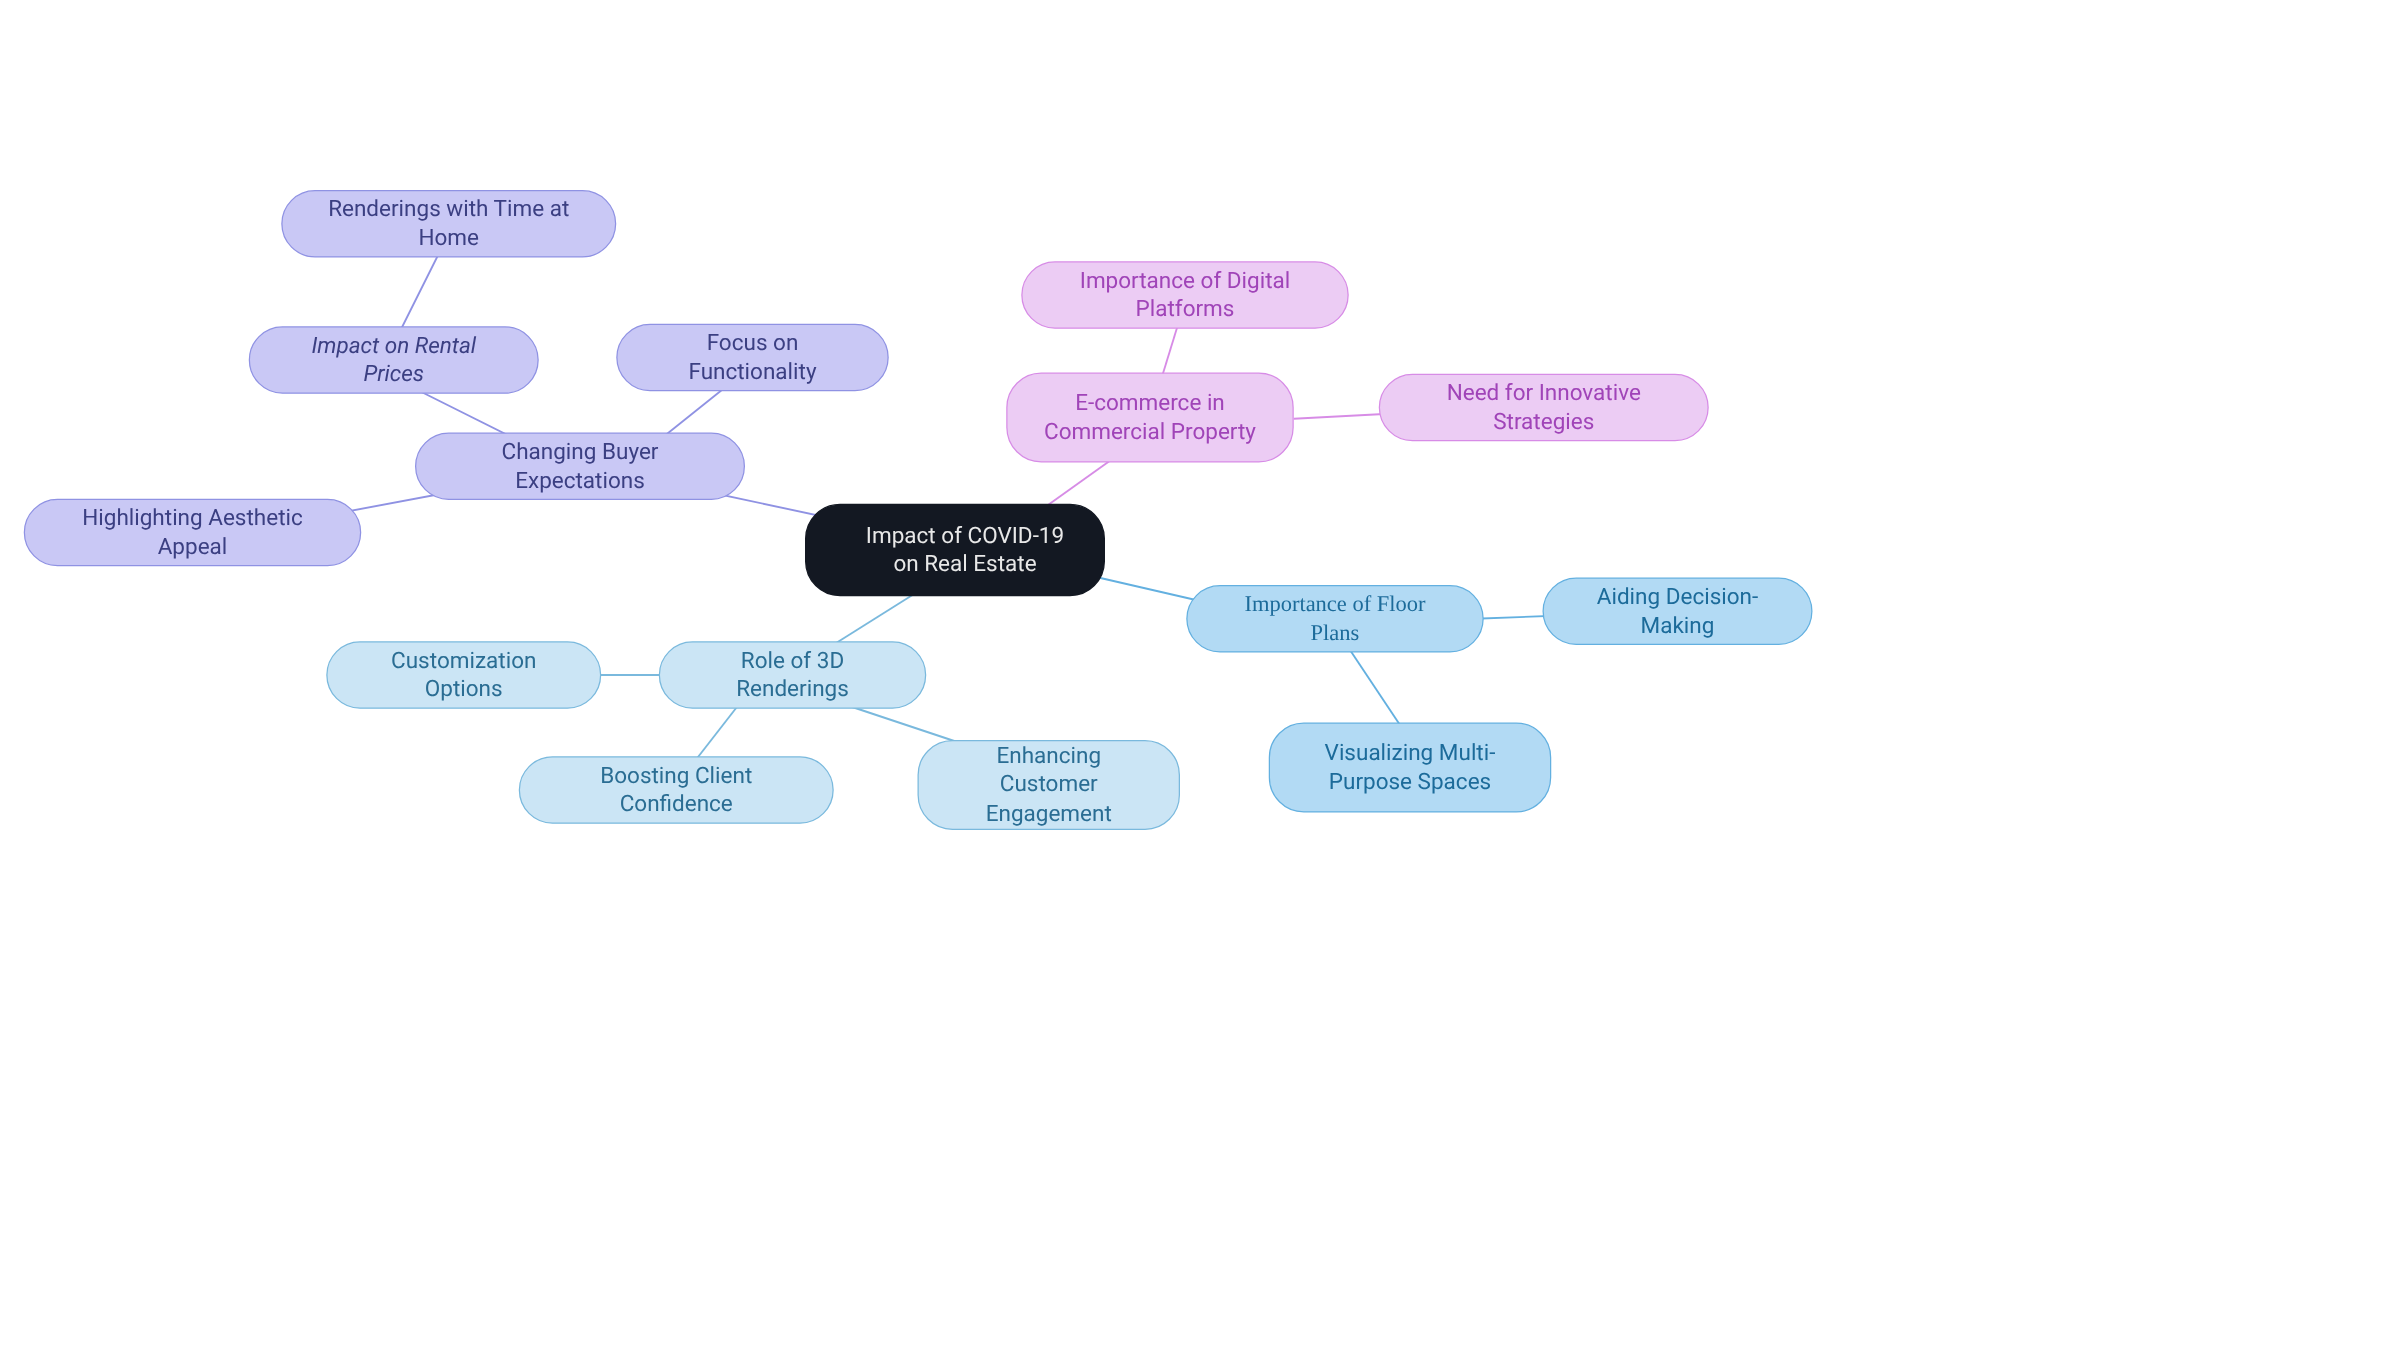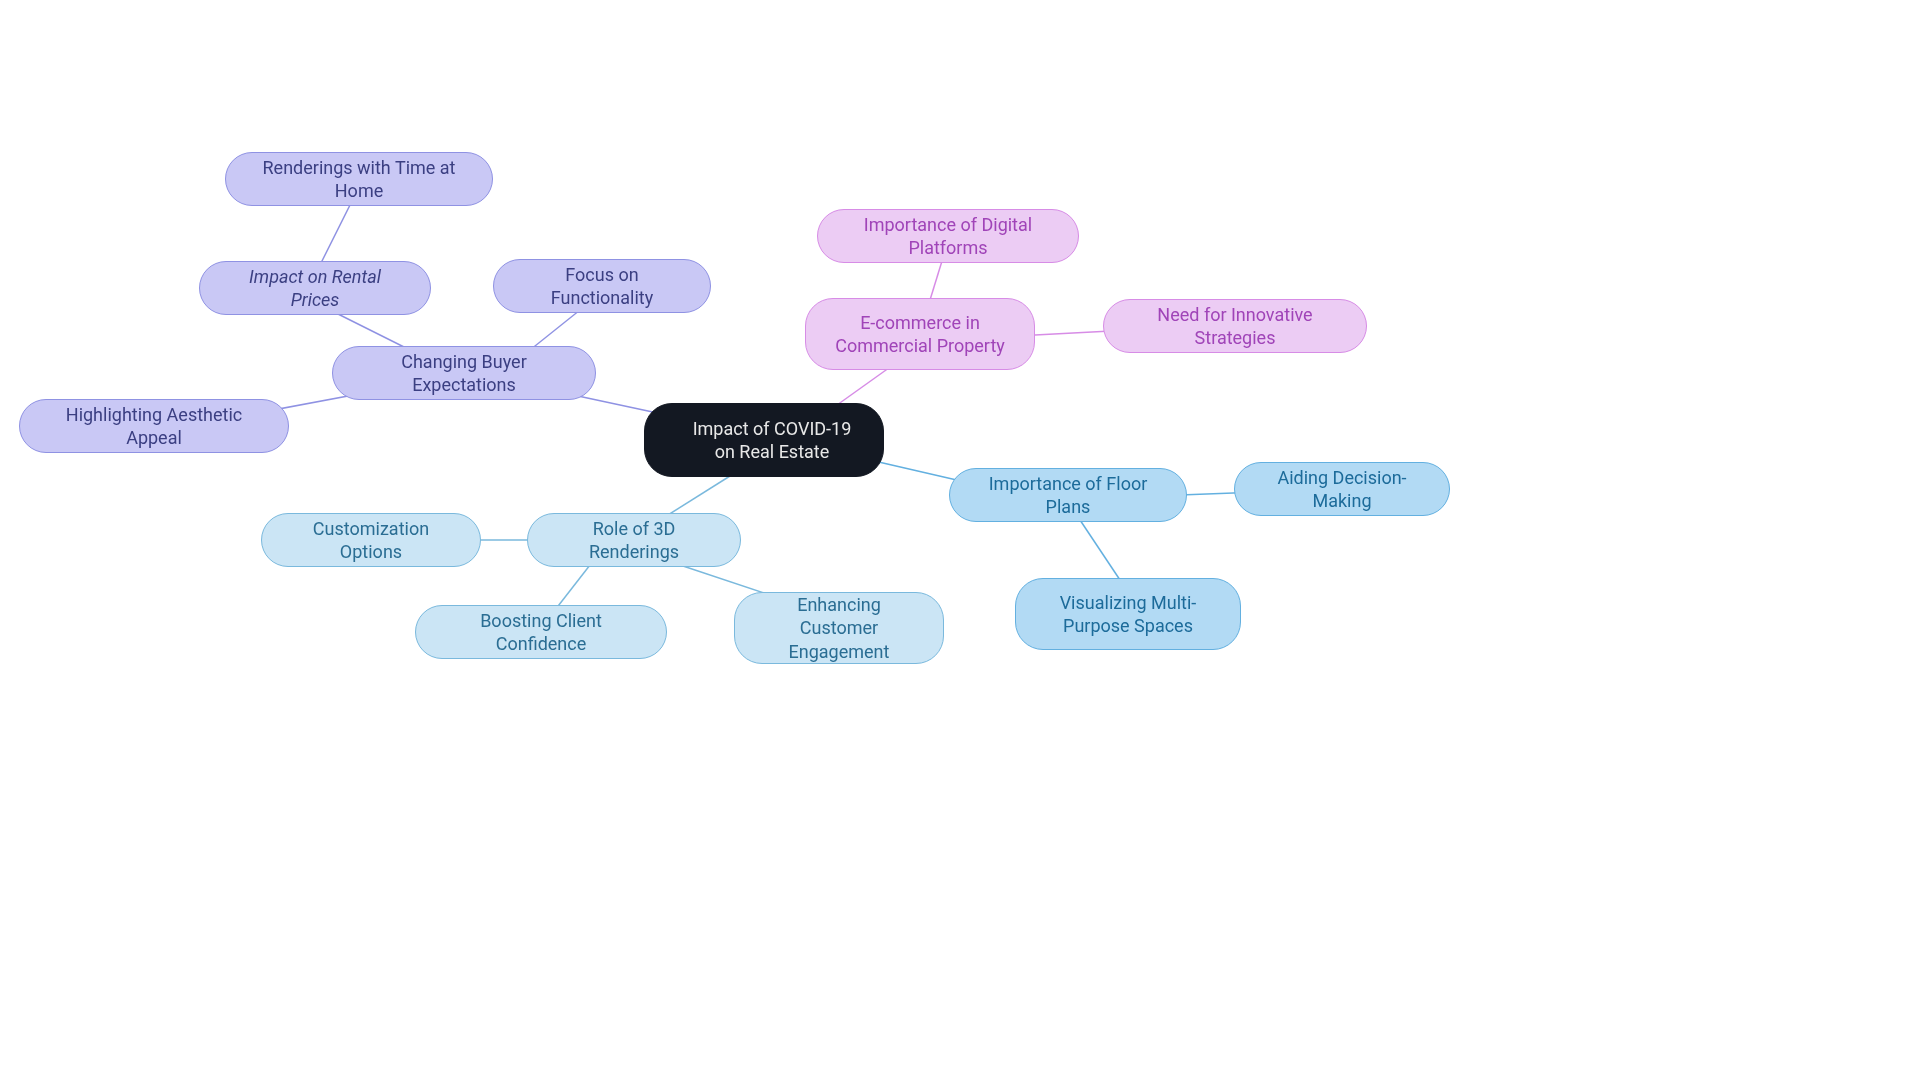--- a/index.html
+++ b/index.html
@@ -132,21 +132,21 @@
 <div class="node blue-light" style="left:261px; top:513px; width:220px; height:54px;">
   <span>Customization Options</span>
 </div>
 <div class="node blue-light" style="left:415px; top:605px; width:252px; height:54px;">
   <span>Boosting Client Confidence</span>
 </div>
 <div class="node blue-light" style="left:734px; top:592px; width:210px; height:72px;">
   <span>Enhancing Customer Engagement</span>
 </div>
 
-<div class="node blue" style="left:949px; top:468px; width:238px; height:54px;">
+<div class="node blue" style="left:949px; top:468px; width:238px; height:54px;font-family:Liberation Serif, serif;">
   <span>Importance of Floor Plans</span>
 </div>
 <div class="node blue" style="left:1234px; top:462px; width:216px; height:54px;">
   <span>Aiding Decision-Making</span>
 </div>
 <div class="node blue" style="left:1015px; top:578px; width:226px; height:72px;text-align:center;">
   <span>Visualizing Multi-Purpose Spaces</span>
 </div>
 
 </body></html>

